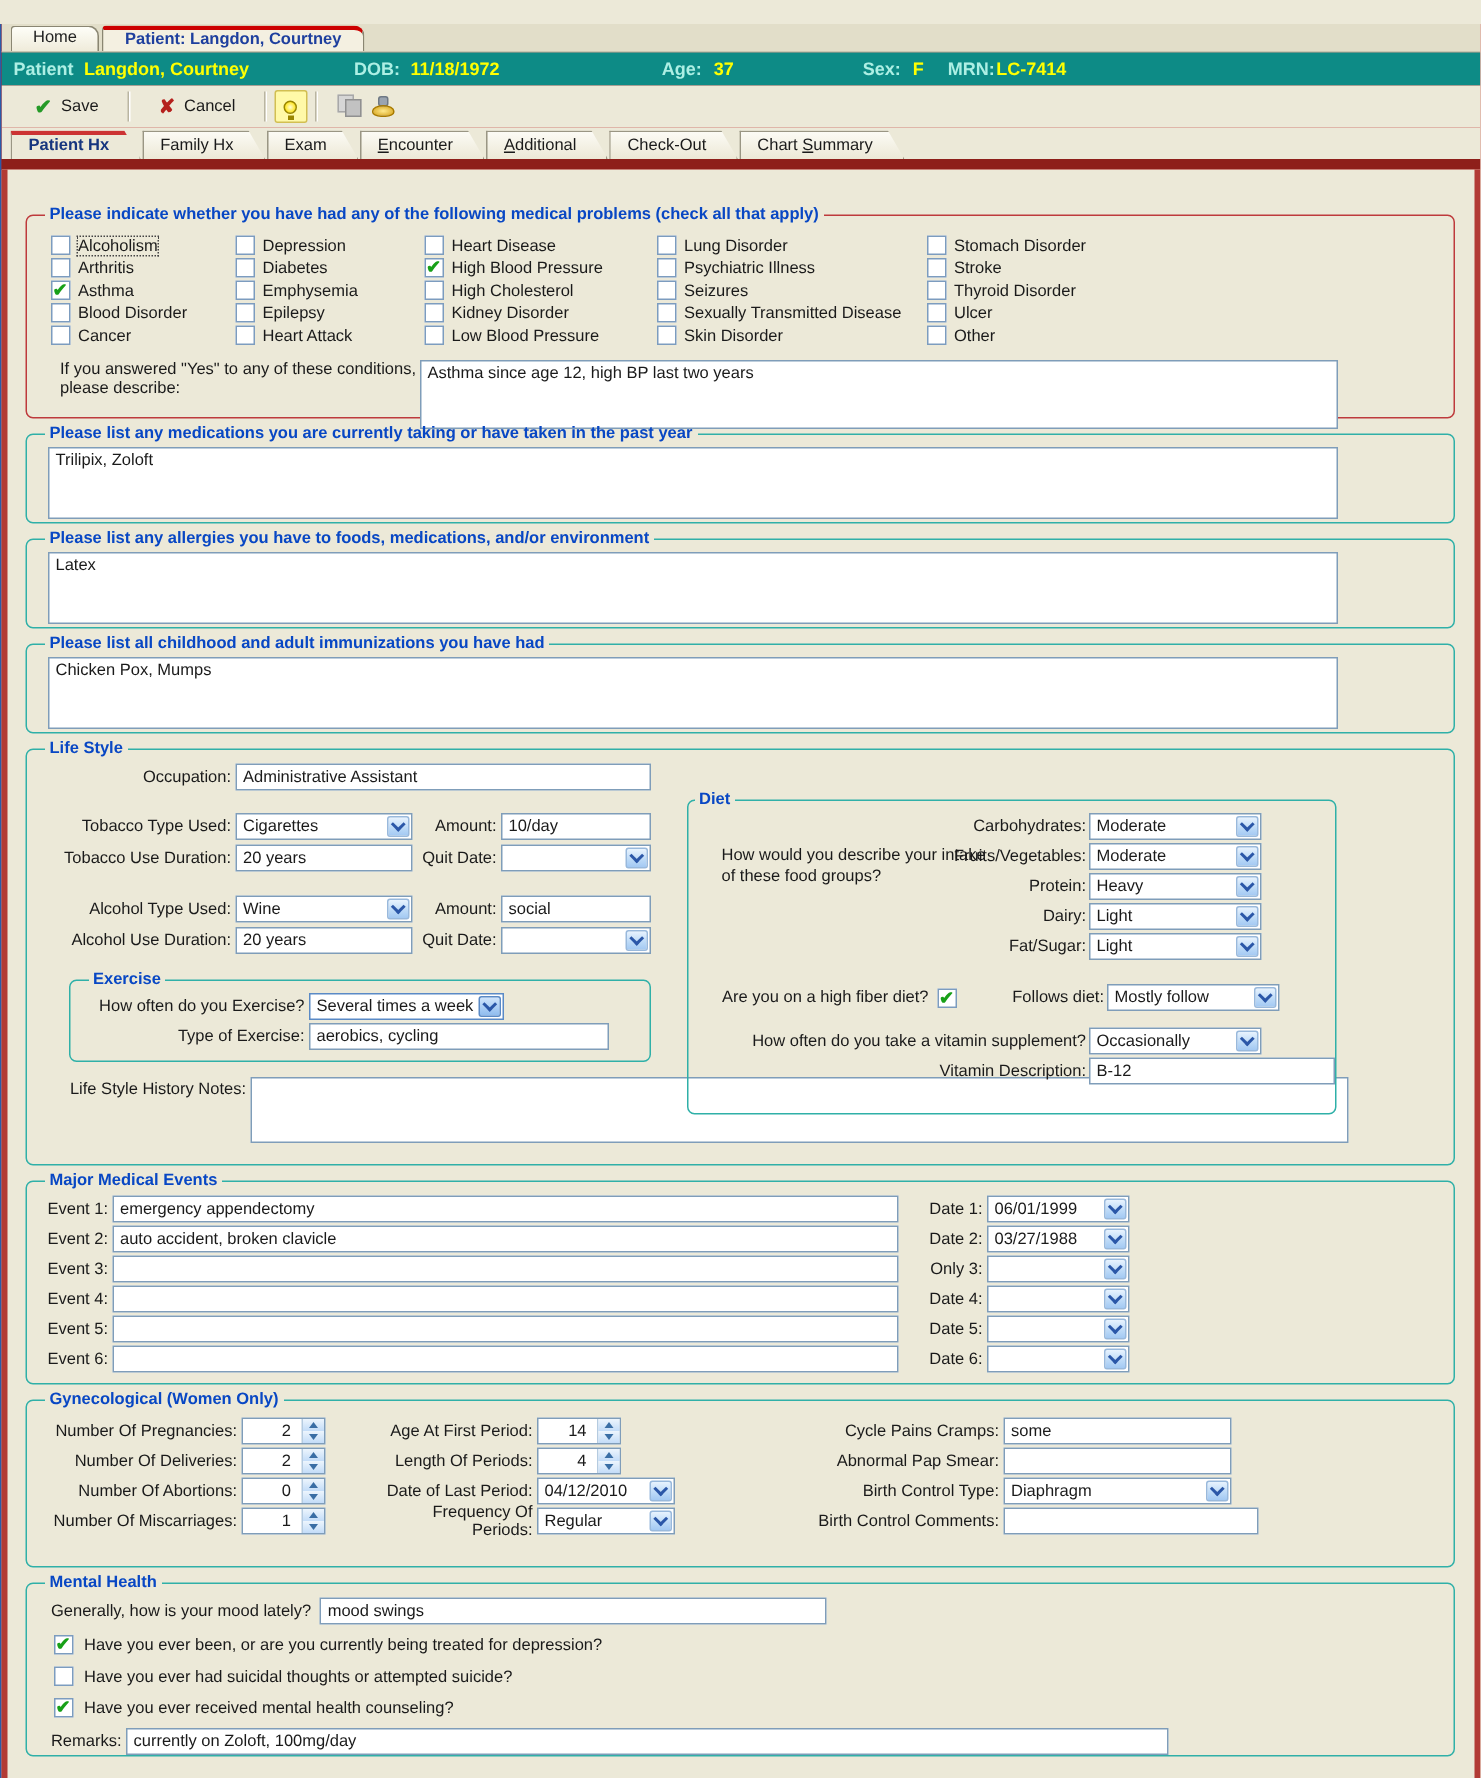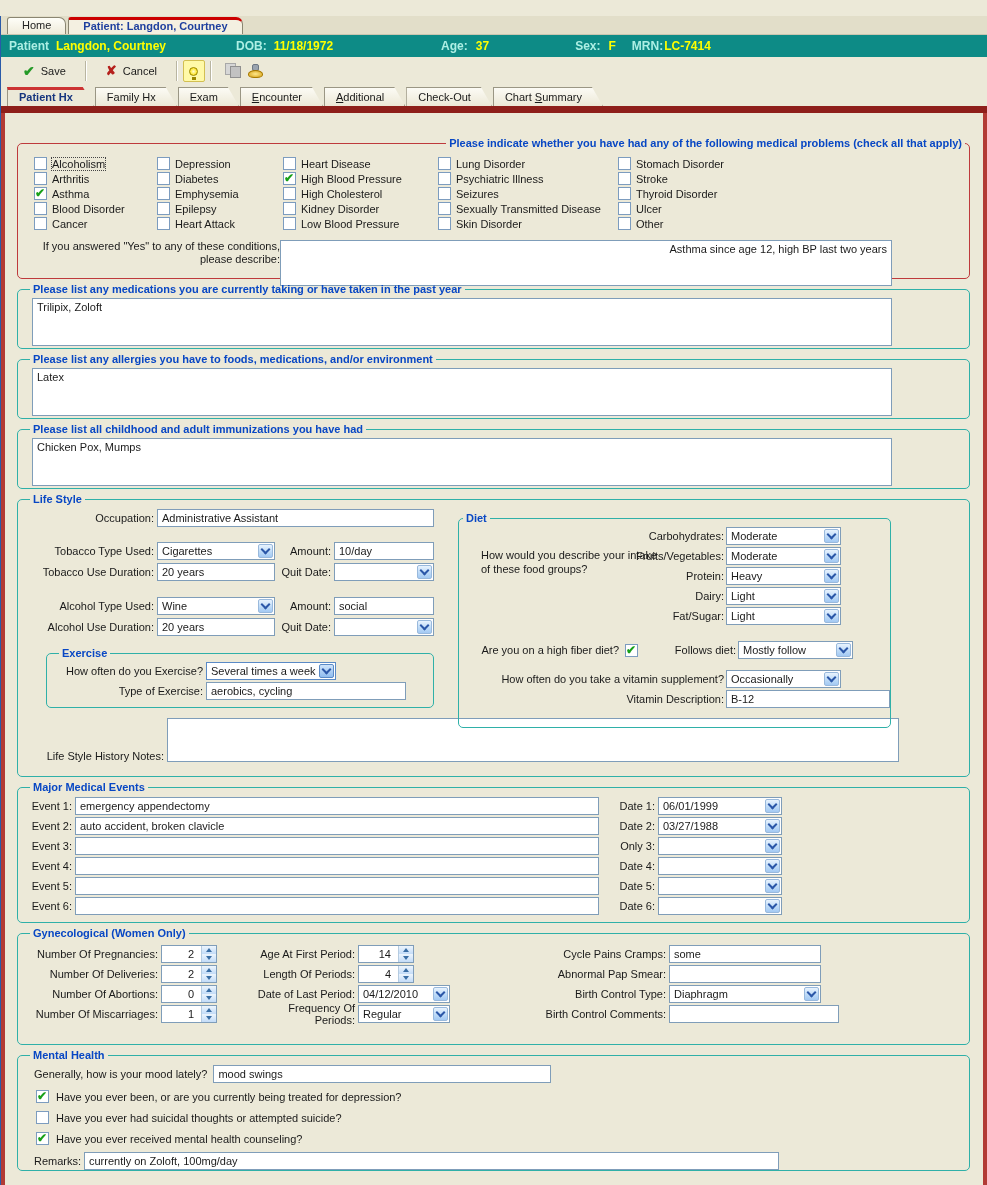--- a/index.html
+++ b/index.html
@@ -40,21 +40,21 @@
   
   .ntab-bar { height:21px; display:flex; align-items:flex-end; background:#ECE9D8; padding-left:6px; }
   .ntab { height:19px; padding:3px 20px 0 11px; background:linear-gradient(#FCFBF5,#ECE8D6); border:1px solid #9A9684; border-bottom:none; clip-path:polygon(0 0, calc(100% - 11px) 0, 100% 100%, 0 100%); margin-right:1px; color:#1a1a1a; cursor:default; white-space:nowrap; }
   .ntab.active { font-weight:bold; color:#16357E; border-top:3px solid #C33; padding-top:1px; background:#ECE9D8; }
   .u { text-decoration:underline; }
   .band { height:7px; background:#8E1F1A; }
 
   
   .content { height:1088px; background:#ECE9D8; border-left:4px solid #B23B35; border-right:4px solid #B23B35; border-bottom:4px solid #8E1F1A; padding-top:24px; }
   fieldset { border:1px solid #2FB0A8; border-radius:5px; margin:0 13px 4px 12px; padding:3px 8px 6px 8px; position:relative; }
-  fieldset.redfs { border-color:#BE3A3C;text-align:right; }
+  fieldset.redfs { border-color:#BE3A3C; }
   legend { color:#0847C4; font-weight:bold; padding:0 3px; margin-left:4px; font-size:11px; }
 
   
   .txt { background:#fff; border:1px solid #7F9DB9; height:18px; display:inline-flex; align-items:center; padding:0 4px; overflow:hidden; white-space:nowrap; }
   .tarea { background:#fff; border:1px solid #7F9DB9; padding:2px 4px; overflow:hidden; }
   .combo { background:#fff; border:1px solid #7F9DB9; height:18px; display:inline-flex; align-items:center; position:relative; padding:0 18px 0 4px; overflow:hidden; white-space:nowrap; }
   .combo .arrow { position:absolute; right:1px; top:1px; width:15px; height:14px; background:linear-gradient(#E8F3FE,#BBD9F7 60%,#A3C9F3); border:1px solid #99B9DC; border-radius:2px; display:flex; align-items:center; justify-content:center; }
   .combo .arrow::after { content:""; width:5px; height:5px; border-right:2px solid #2B57A8; border-bottom:2px solid #2B57A8; transform:rotate(45deg); margin-top:-3px; }
   .combo.focused { border-color:#5A8AC6; }
   .combo.focused .arrow { background:linear-gradient(#CFE4FB,#8FBCEF); border-color:#5A8AC6; }
@@ -78,38 +78,38 @@
   .bigarea { width:860px; height:48px; margin-left:6px; }
 
   
   .ls-row { display:flex; align-items:center; height:20px; margin-bottom:1px; }
   .ls-lbl { width:128px; text-align:right; margin-right:3px; white-space:nowrap; }
   .mid-lbl { width:56px; text-align:right; margin-right:3px; margin-left:0; }
   .gap12 { height:12px; } .gap13 { height:13px; }
   .ex-fs { margin:10px 0 0 20px; width:388px; padding:2px 8px 6px 8px; }
   .ex-row { display:flex; align-items:center; height:20px; }
   .ex-lbl { width:148px; text-align:right; margin-right:3px; }
-  .notes-row { display:flex; margin-top:10px;align-items:flex-end; }
+  .notes-row { display:flex; margin-top:10px; }
   .notes-lbl { width:138px; text-align:right; margin-right:3px; padding-top:2px; }
-  .diet-fs { position:absolute; left:428px; top:7px; width:368px; height:216px; padding:2px 0 0 0; }
+  .diet-fs { position:absolute; left:428px; top:22px; width:368px; height:216px; padding:2px 0 0 0; }
   .diet-intro { position:absolute; left:22px; top:24px; width:178px; line-height:14px; }
   .dt-row { display:flex; align-items:center; height:20px; padding-left:12px; }
   .dt-lbl2 { width:253px; text-align:right; margin-right:2px; }
   .fiber-row { display:flex; align-items:center; height:20px; margin-top:14px; padding-left:12px; }
   .fiber-lbl { width:148px; text-align:right; margin-right:6px; }
   .follows-lbl { width:86px; text-align:right; margin-right:2px; margin-left:12px; }
   .vit-row { display:flex; align-items:center; height:20px; margin-top:9px; padding-left:12px; }
   .vitd-lbl { width:200px; text-align:right; margin-right:2px; margin-left:53px; }
 
   
   .ev-row { display:flex; align-items:center; height:20px; }
   .ev-lbl { width:46px; text-align:right; margin-right:3px; }
   .ev-input { width:524px; }
   .evd-lbl { width:42px; text-align:right; margin:0 3px 0 14px; }
-  .ev-combo { width:124px; }
+  .ev-combo { width:95px; }
 
   
   .gyn-cols { display:flex; margin-top:2px; }
   .g-row { display:flex; align-items:center; height:20px; }
   .g1-lbl { width:132px; text-align:right; margin-right:3px; }
   .g2-lbl { width:106px; text-align:right; margin-right:3px; }
   .g3-lbl { width:160px; text-align:right; margin-right:3px; }
   .g-col2 { margin-left:32px; } .g-col3 { margin-left:56px; }
 
   

